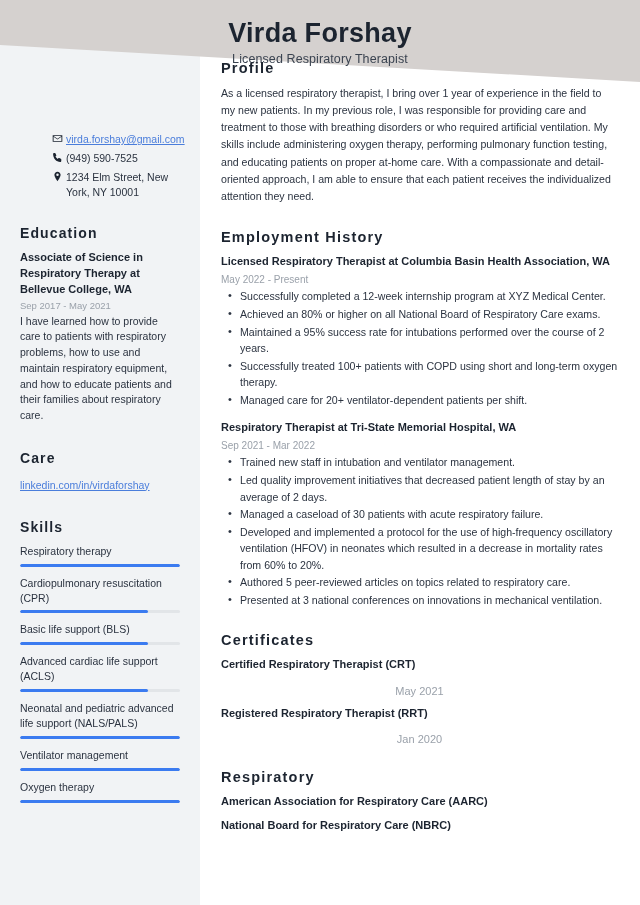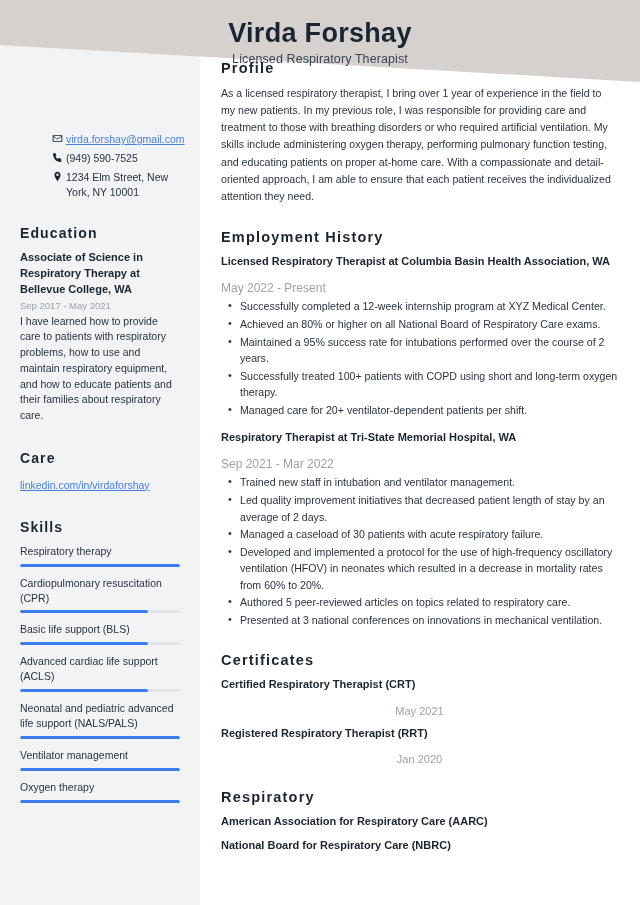--- a/index.html
+++ b/index.html
@@ -194,23 +194,23 @@
   .block-gap { margin-top: 24px; }
 
   .job-title {
     font-size: 11px;
     font-weight: bold;
     color: #1c2430;
     line-height: 1.4;
   }
 
   .job-date {
-    font-size: 12px;
+    font-size: 10px;
     color: #9aa1aa;
-    margin-top: 12px;
+    margin-top: 5px;
     margin-bottom: 3px;
   }
 
   ul.bullets {
     list-style: none;
     margin: 0 0 0 2px;
     padding: 0;
   }
 
   ul.bullets li {

